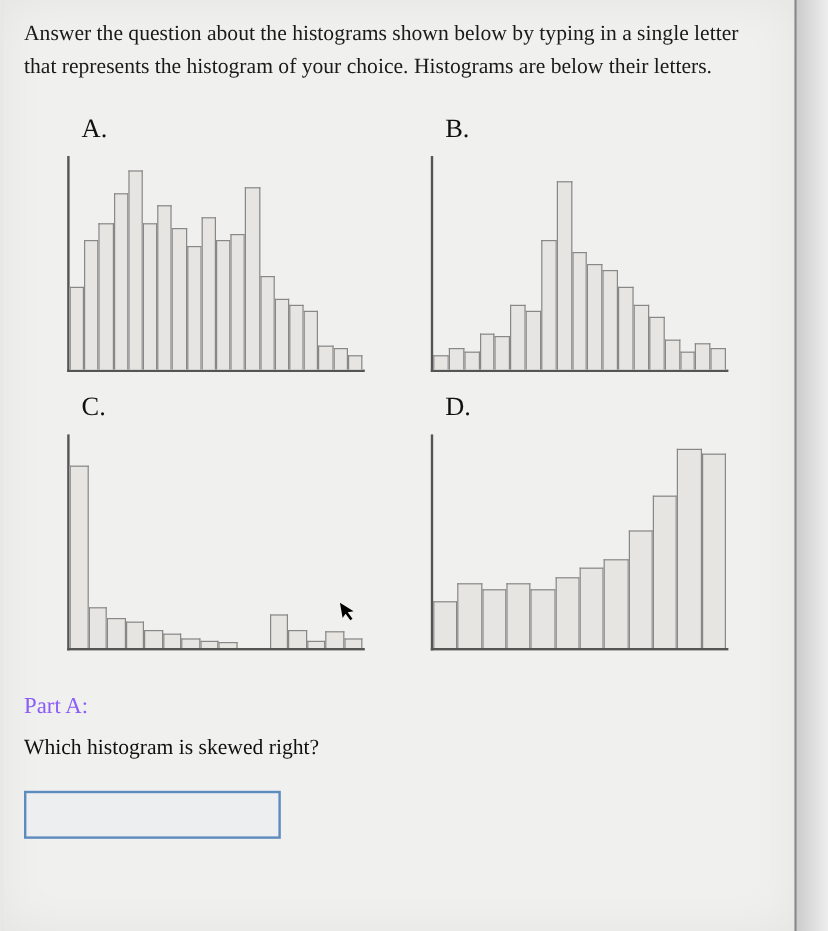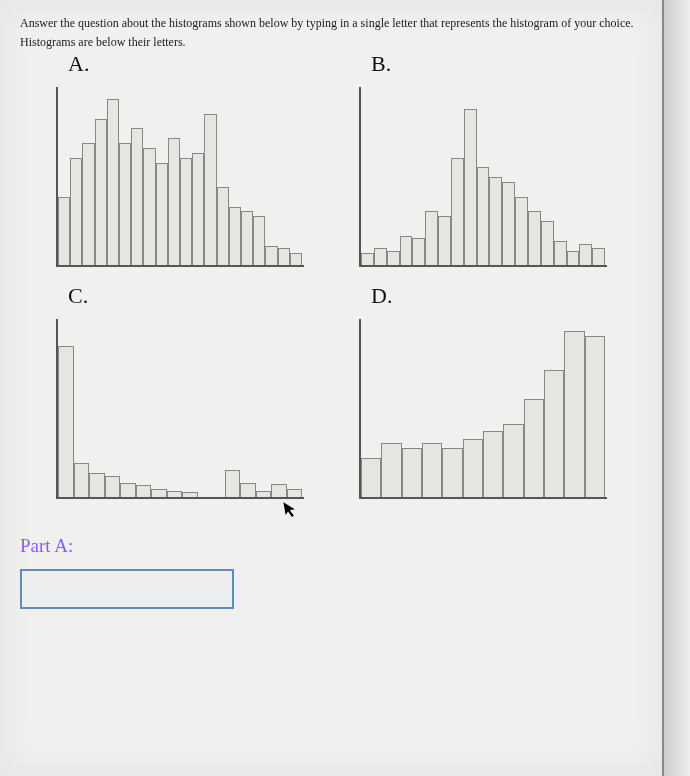--- a/index.html
+++ b/index.html
@@ -19,23 +19,24 @@
     padding: 14px 18px 18px 18px;
     border-right: 2px solid #888;
     box-shadow: inset 0 0 40px rgba(0,0,0,0.05);
   }
   .right-edge {
     position: absolute;
     right: 0; top: 0; width: 26px; height: 100%;
     background: linear-gradient(to right, #ccc, #eee);
   }
   .prompt {
-    font-size: 12px;
+    font-size: 18px;
     line-height: 1.55;
     color: #1a1a1a;
+    margin-bottom: 24px;
   }
   .grid {
     display: grid;
     grid-template-columns: 1fr 1fr;
     column-gap: 12px;
     row-gap: 10px;
     margin-left: 30px;
     margin-bottom: 30px;
   }
   .cell { }
@@ -212,20 +213,21 @@
             <div class="bar" style="height: 72.2222%;"></div>
             <div class="bar" style="height: 94.4444%;"></div>
             <div class="bar" style="height: 91.6667%;"></div>
           </div>
       </div>
     </div>
 
   </div>
 
   <div class="part-label">Part A:</div>
+  <div class="question">Which histogram is skewed right?</div>
 
   <input class="answer-input" type="text" placeholder="" style="">
 
   <div class="cursor-pointer">
     <svg width="14" height="18" viewBox="0 0 14 18">
       <path d="M1 1 L1 14 L4 11 L7 17 L9 16 L6 10 L11 10 Z" fill="#000"></path>
     </svg>
   </div>
 
 </div>

